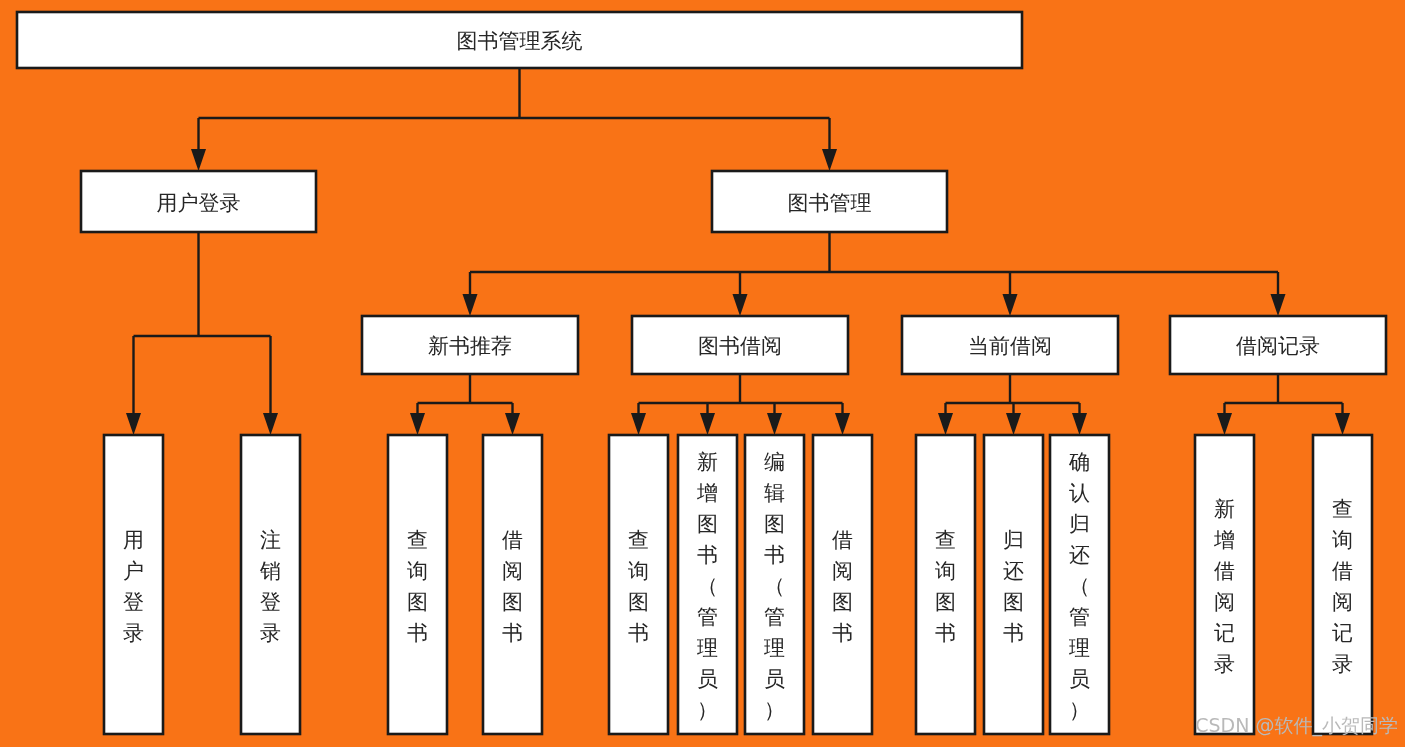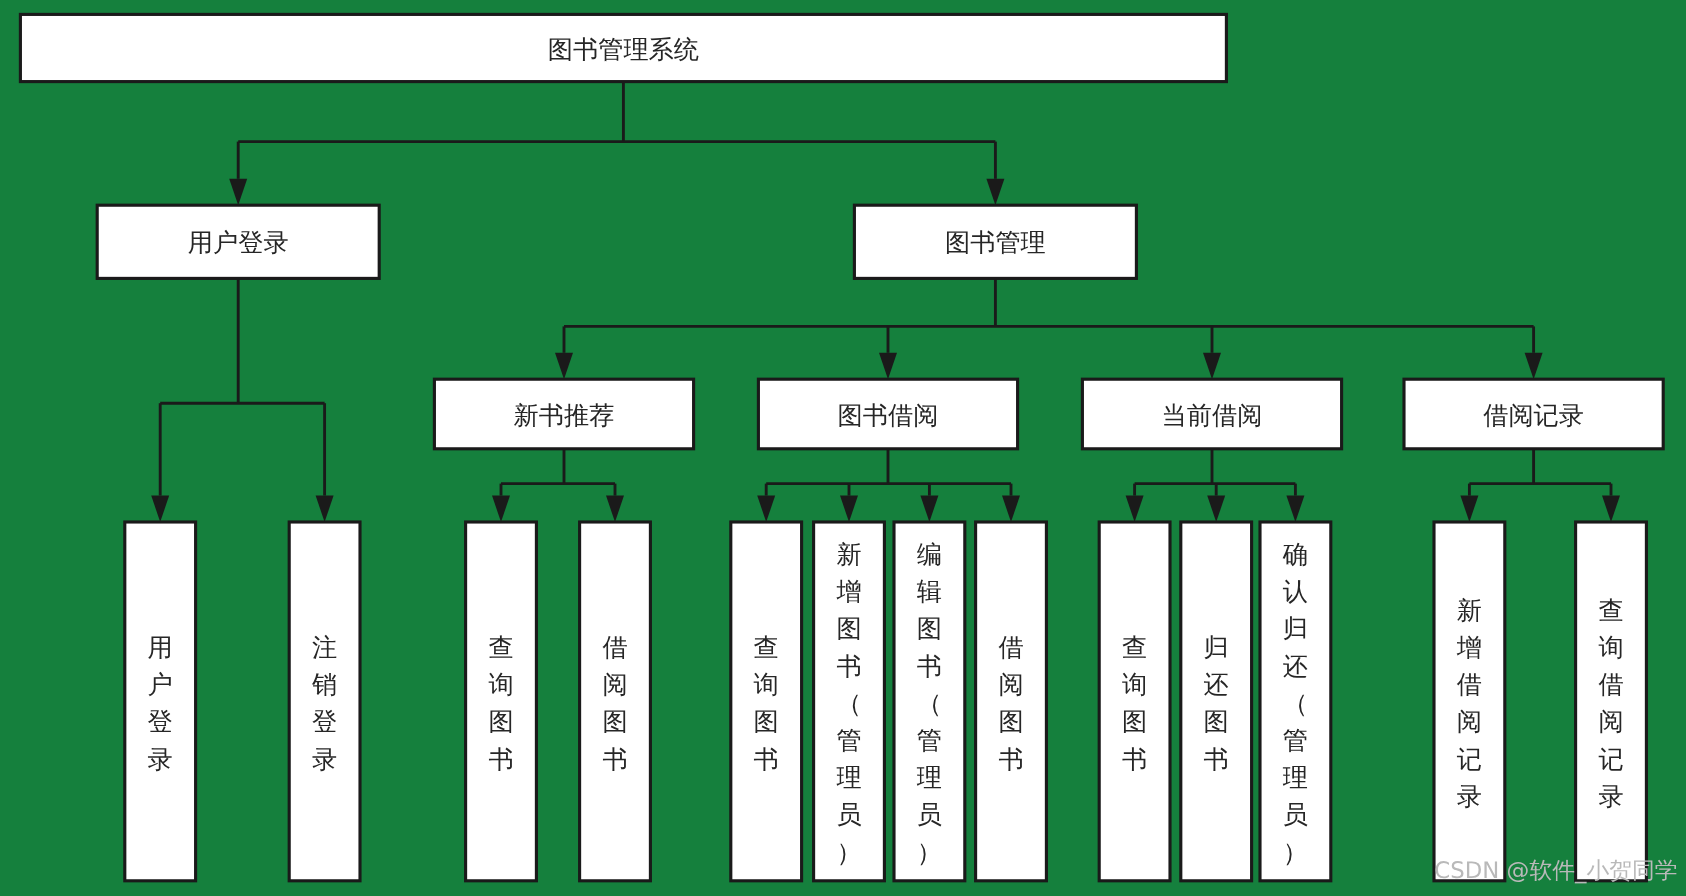--- a/index.html
+++ b/index.html
@@ -11,21 +11,21 @@
   body {
     width: 1405px;
     height: 747px;
     font-family: "DejaVu Sans", "Liberation Sans", sans-serif;
     overflow: hidden;
   }
   #diagram-root {
     position: relative;
     width: 1405px;
     height: 747px;
-    background: #15803d;
+    background: #f97316;
   }
   svg#flow-svg {
     position: absolute;
     top: 0;
     left: 0;
     width: 1405px;
     height: 747px;
     display: block;
   }
   .node-rect {

